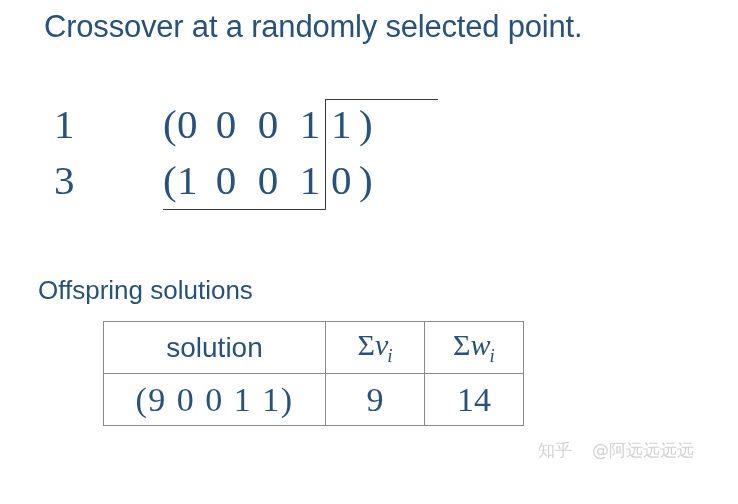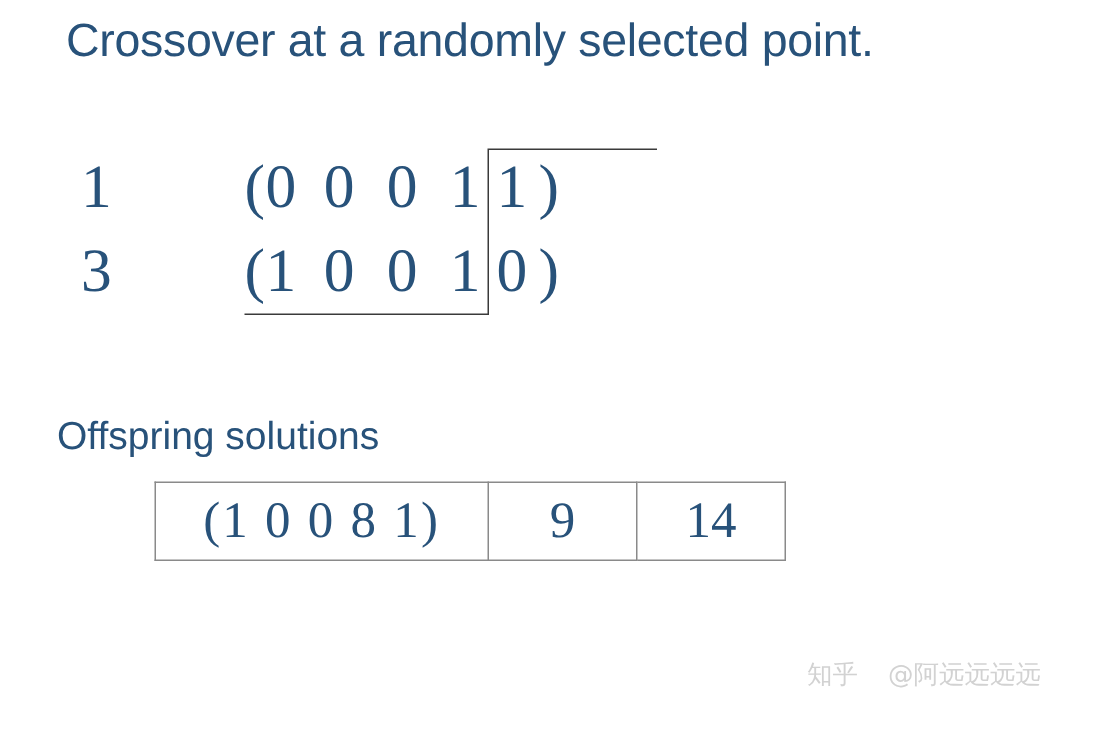--- a/index.html
+++ b/index.html
@@ -226,23 +226,34 @@
 
   <div class="offspring-heading">Offspring solutions</div>
 
   <table class="offspring-table">
     <colgroup>
       <col class="col-solution">
       <col class="col-v">
       <col class="col-w">
     </colgroup>
     <tbody>
+      <tr class="header-row">
+        <td>
+          <span class="solution-head">solution</span>
+        </td>
+        <td>
+          <span class="sigma-head"><span>Σ</span><span class="var">v</span><span class="sub">i</span></span>
+        </td>
+        <td>
+          <span class="sigma-head"><span>Σ</span><span class="var">w</span><span class="sub">i</span></span>
+        </td>
+      </tr>
       <tr class="data-row last-row">
         <td>
-          <span class="solution-cell">(1 0 0 8 1)</span>
+          <span class="solution-cell">(9 0 0 1 1)</span>
         </td>
         <td>9</td>
         <td>14</td>
       </tr>
     </tbody>
   </table>
 
   <div class="watermark">
     <span class="wm-logo">知乎</span><span>@阿远远远远</span>
   </div>

